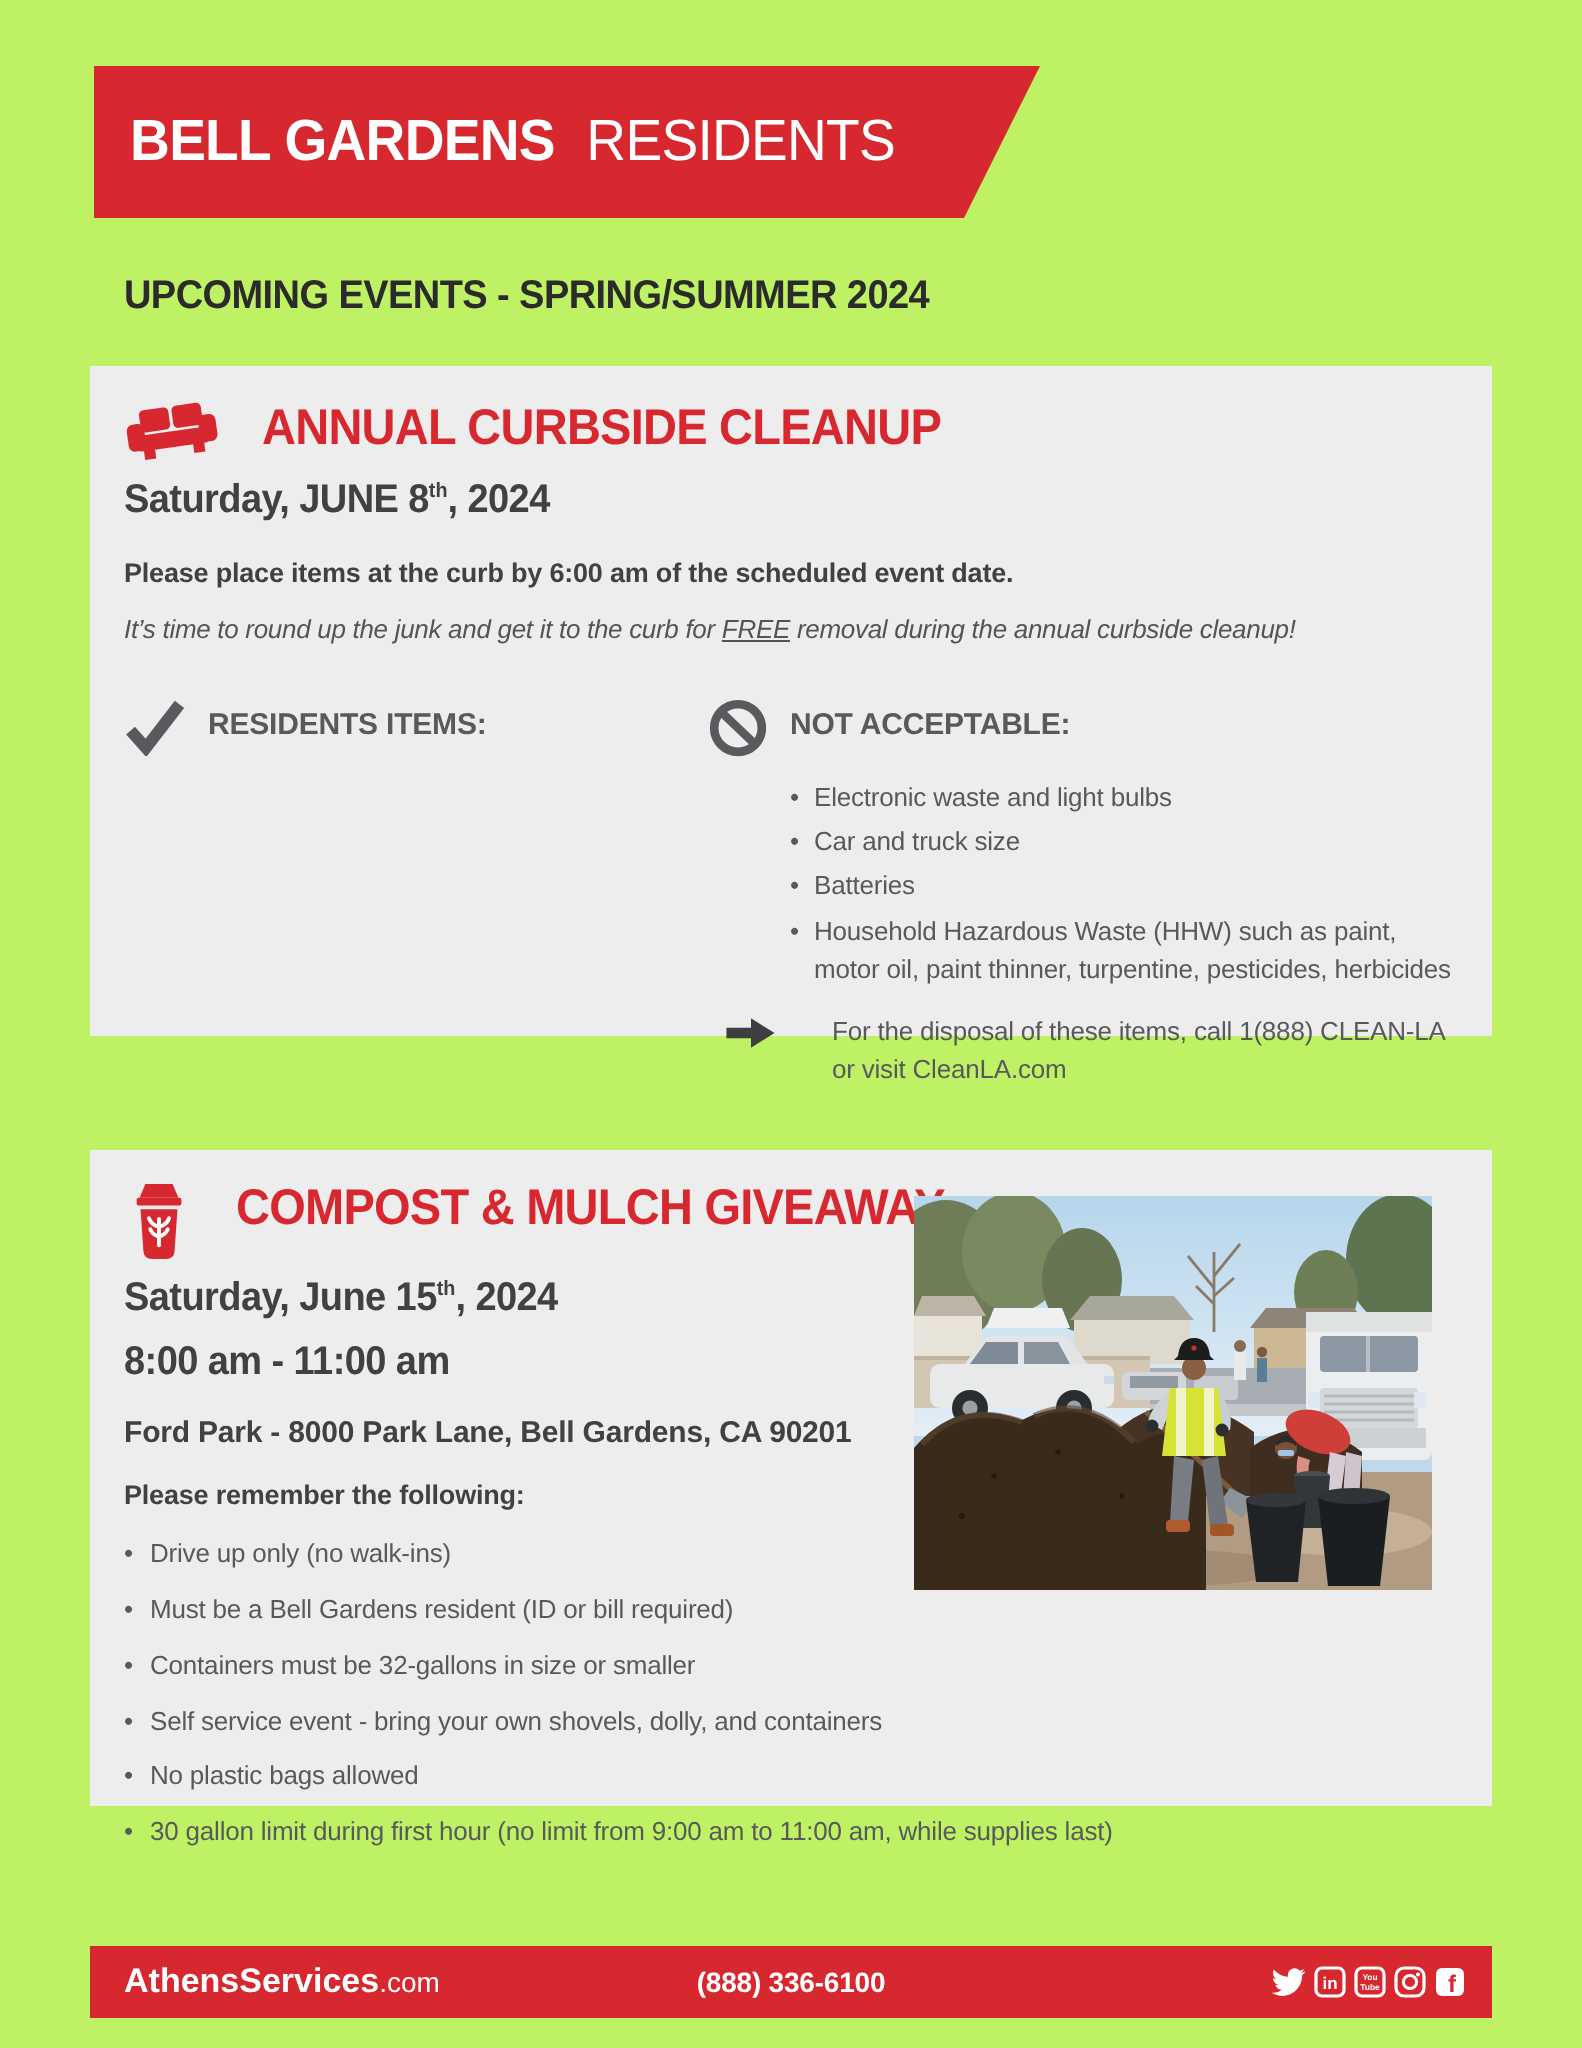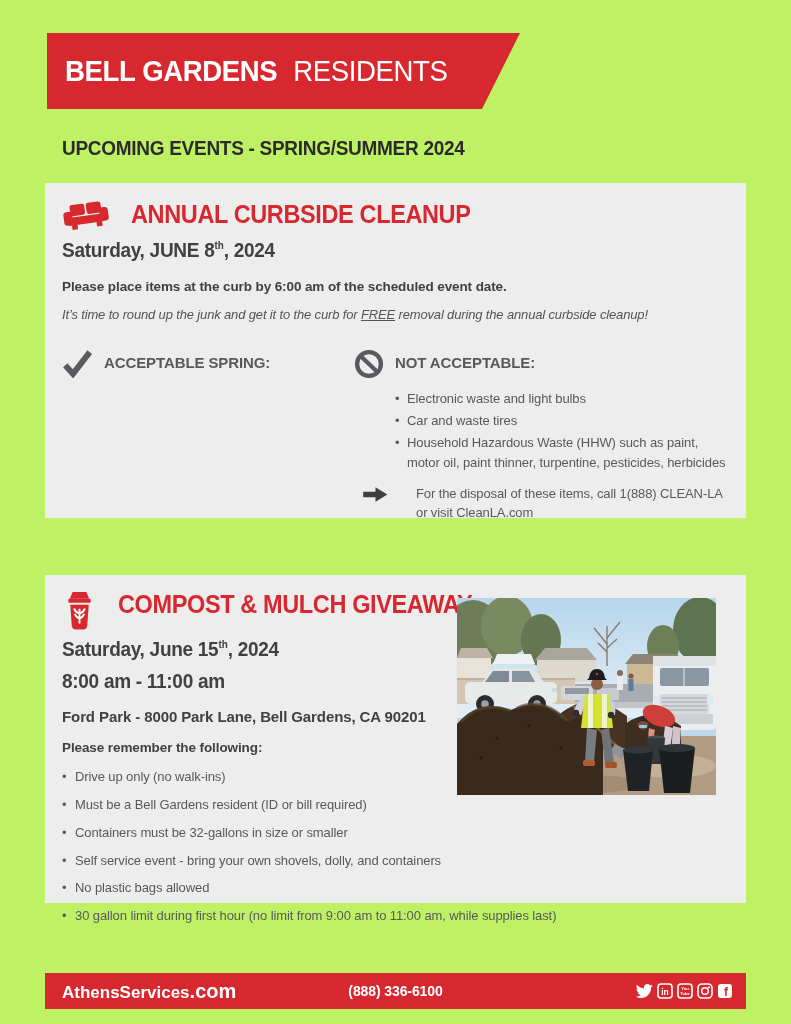--- a/index.html
+++ b/index.html
@@ -55,21 +55,21 @@
   .reminder{font-size:13.5px;font-weight:bold;color:#414042;margin-top:15px;letter-spacing:-0.1px;}
 
   .photo{position:absolute;left:412px;top:23px;width:259px;height:197px;overflow:hidden;background:#bfd9ec;}
   .photo svg{display:block;}
 
   
   .footer{position:absolute;left:45px;top:973px;width:701px;height:36px;background:#d7282f;
           display:flex;align-items:center;padding:0 13px 0 17px;box-sizing:border-box;}
   .brand{color:#fff;font-size:17px;position:relative;z-index:2;white-space:nowrap;}
   .brand-bold{font-weight:bold;}
-  .brand-suffix{font-weight:bold;font-size:20px;}
+  .brand-suffix{font-weight:normal;font-size:14px;}
   .phone{position:absolute;left:0;right:0;text-align:center;color:#fff;font-size:14px;font-weight:bold;letter-spacing:-0.1px;z-index:1;}
   .social{display:flex;gap:4px;margin-left:auto;position:relative;z-index:2;align-items:flex-end;}
   .social .sico{display:block;}
 </style>
 </head>
 <body>
 
 <div class="page">
 
   <div class="banner">
@@ -103,36 +103,37 @@
 
     <div class="pitch"><span>It’s time to round up the junk and get it to the curb for </span><span class="free">FREE</span><span> removal during the annual curbside cleanup!</span></div>
 
     <div class="columns">
 
       <div class="col-left">
         <div class="col-head">
           <svg width="31" height="29" viewBox="0 0 34 32">
             <path d="M3.5 18 L12 27.5 L30.5 3.5" stroke="#595a5d" stroke-width="6.5" fill="none"></path>
           </svg>
-          <h3>ACCEPTABLE SPRING:</h3>
+          <h3>RESIDENTS ITEMS:</h3>
         </div>
       </div>
 
       <div class="col-right">
         <div class="col-head">
           <svg width="30" height="30" viewBox="0 0 32 32">
             <circle cx="16" cy="16" r="12.7" stroke="#595a5d" stroke-width="4.6" fill="none"></circle>
             <line x1="7.6" y1="8" x2="24.4" y2="24" stroke="#595a5d" stroke-width="4.6"></line>
           </svg>
           <h3>NOT ACCEPTABLE:</h3>
         </div>
         <ul class="bullets" style="padding-left:41px;">
 
         <li>Electronic waste and light bulbs</li>
-            <li>Car and waste tires</li>
+            <li>Car and truck size</li>
+            <li>Batteries</li>
             <li>Household Hazardous Waste (HHW) such as paint, motor oil, paint thinner, turpentine, pesticides, herbicides</li>
           </ul>
         <div class="disposal">
           <svg width="25" height="17" viewBox="0 0 26 18" style="margin-top:1px;flex:none;">
             <path d="M0 6.2 H13 V1.2 L25.5 9 L13 16.8 V11.8 H0 Z" fill="#3f3e40"></path>
           </svg>
           <div class="disposal-text">For the disposal of these items, call 1(888) CLEAN-LA or visit CleanLA.com</div>
         </div>
       </div>
 

